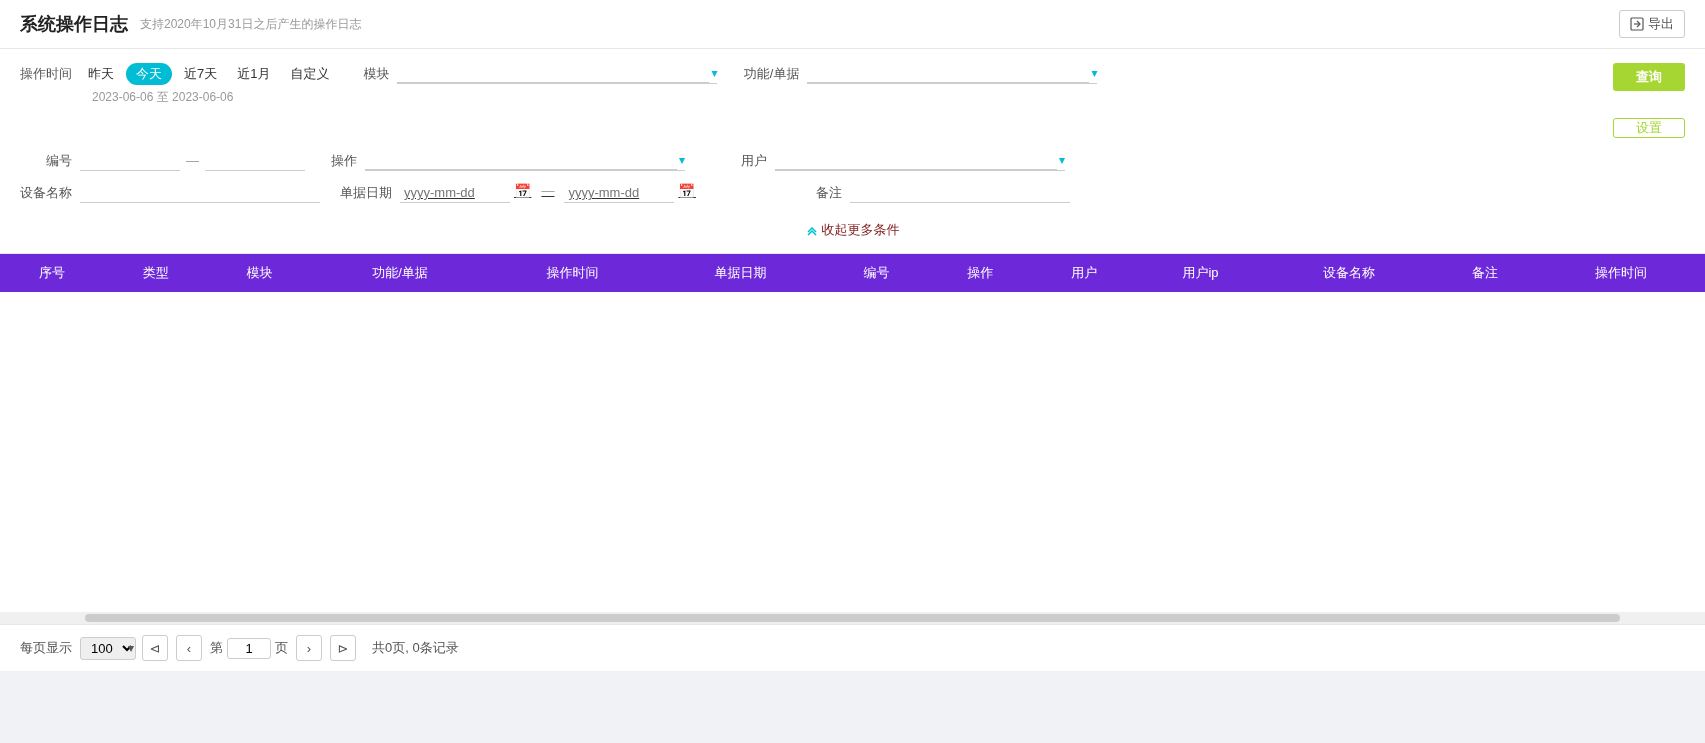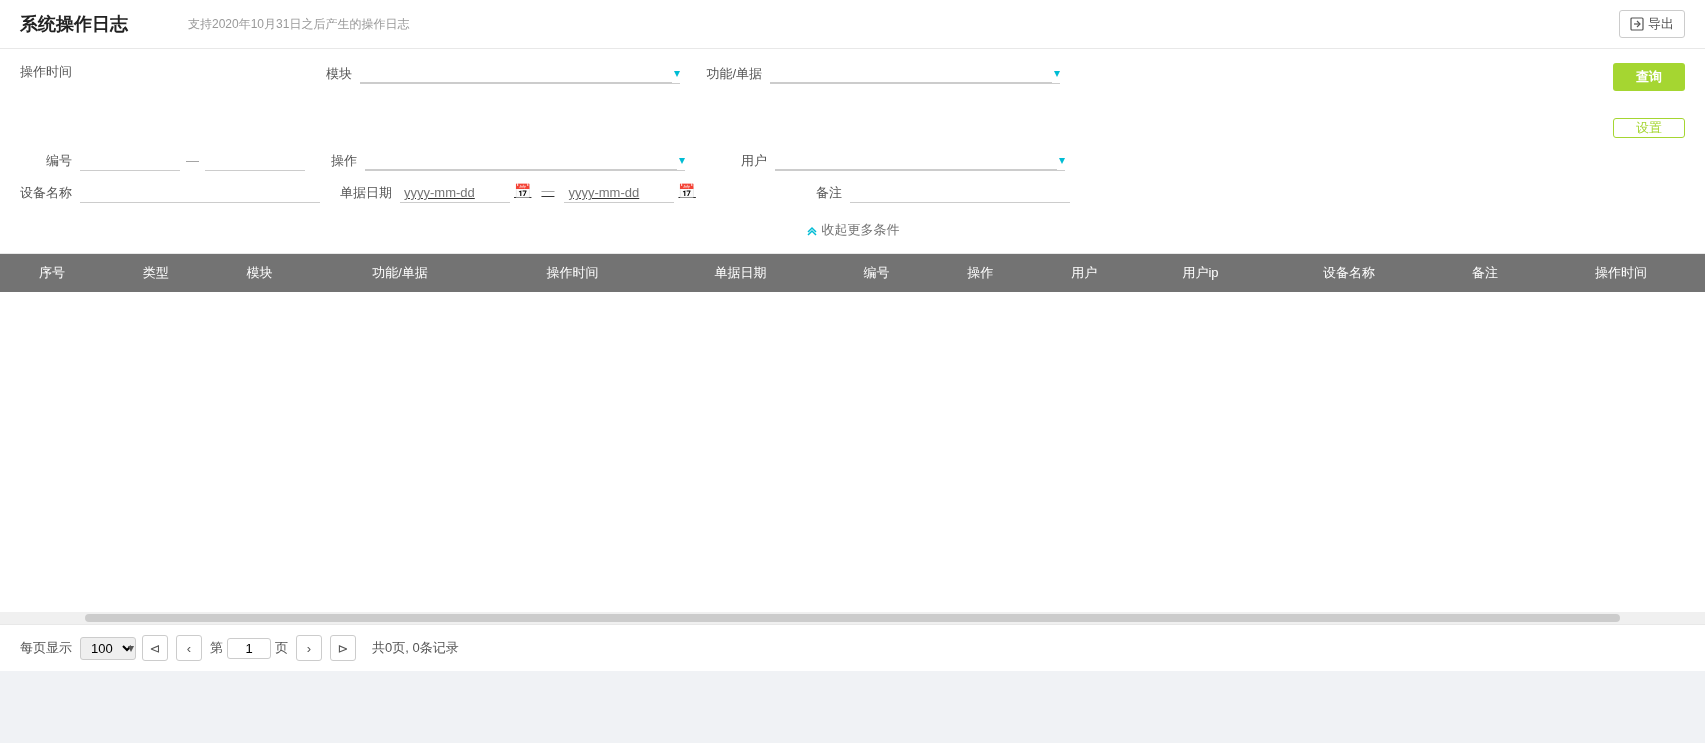--- a/index.html
+++ b/index.html
@@ -4,21 +4,20 @@
   <style>
     * { box-sizing: border-box; margin: 0; padding: 0; }
     body { font-family: "Microsoft YaHei", "PingFang SC", Arial, sans-serif; font-size: 13px; background: #f0f2f5; color: #333; }
 
     .page-header {
       background: #fff;
       padding: 10px 20px;
       display: flex;
       align-items: center;
       border-bottom: 1px solid #e8e8e8;
-      gap: 48px;
     }
     .page-title {
       font-size: 18px;
       font-weight: bold;
       color: #222;
       margin-right: 12px;
     }
     .page-subtitle {
       font-size: 12px;
       color: #999;
@@ -152,40 +151,40 @@
     .calendar-icon {
       color: #00bcd4;
       font-size: 14px;
       cursor: pointer;
     }
 
     .collapse-bar {
       text-align: center;
       padding: 6px 0 8px 0;
       cursor: pointer;
-      color: #737373;
+      color: #7f1d1d;
       font-size: 13px;
     }
     .collapse-bar span {
       display: inline-flex;
       align-items: center;
       gap: 4px;
     }
 
     .table-area {
       background: #fff;
       margin: 0;
     }
 
     table {
       width: 100%;
       border-collapse: collapse;
     }
     thead tr {
-      background: #737373;
+      background: #6d28d9;
       color: #fff;
     }
     thead th {
       padding: 10px 8px;
       font-size: 13px;
       font-weight: normal;
       text-align: center;
       white-space: nowrap;
     }
     .empty-area {
@@ -281,20 +280,30 @@
   </button>
 </div>
 
 <div class="filter-area">
 
   <div class="filter-row" style="gap:20px; align-items:flex-start;">
 
     <div style="display:flex; flex-direction:column; gap:4px; min-width:280px;">
       <div style="display:flex; align-items:center; gap:0;">
         <span class="filter-label" style="min-width:60px;">操作时间</span>
+        <div class="filter-time-btns">
+          <button class="time-btn">昨天</button>
+          <button class="time-btn active">今天</button>
+          <button class="time-btn">近7天</button>
+          <button class="time-btn">近1月</button>
+          <button class="time-btn">自定义</button>
+        </div>
+      </div>
+      <div style="padding-left:64px;">
+        <span class="time-range-text">2023-06-06 至 2023-06-06</span>
       </div>
     </div>
 
     <div style="display:flex; align-items:center; flex:1; max-width:360px;">
       <span class="filter-label" style="min-width:40px;">模块</span>
       <div style="display:flex; align-items:center; flex:1; border-bottom:1px solid #ccc;">
         <select class="filter-select">
           <option value=""></option>
         </select>
         <span class="chevron-down">▾</span>

